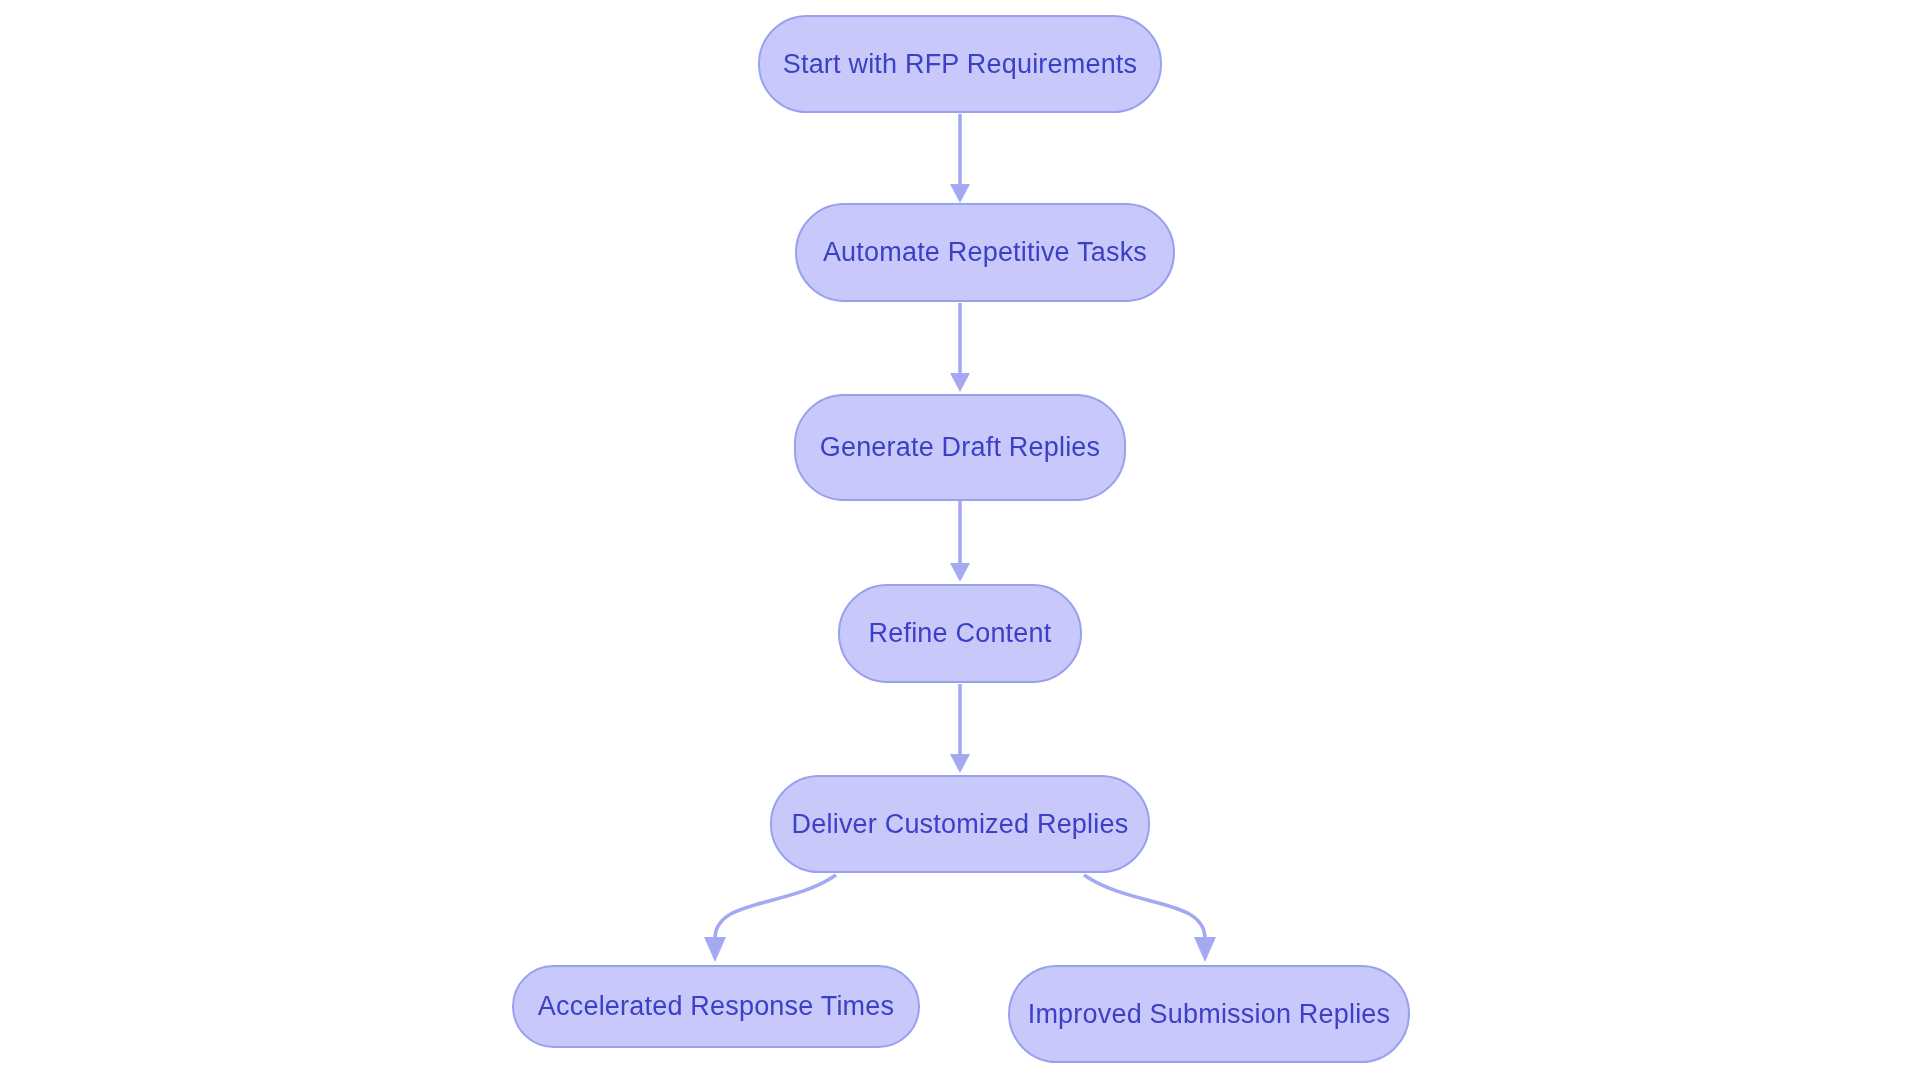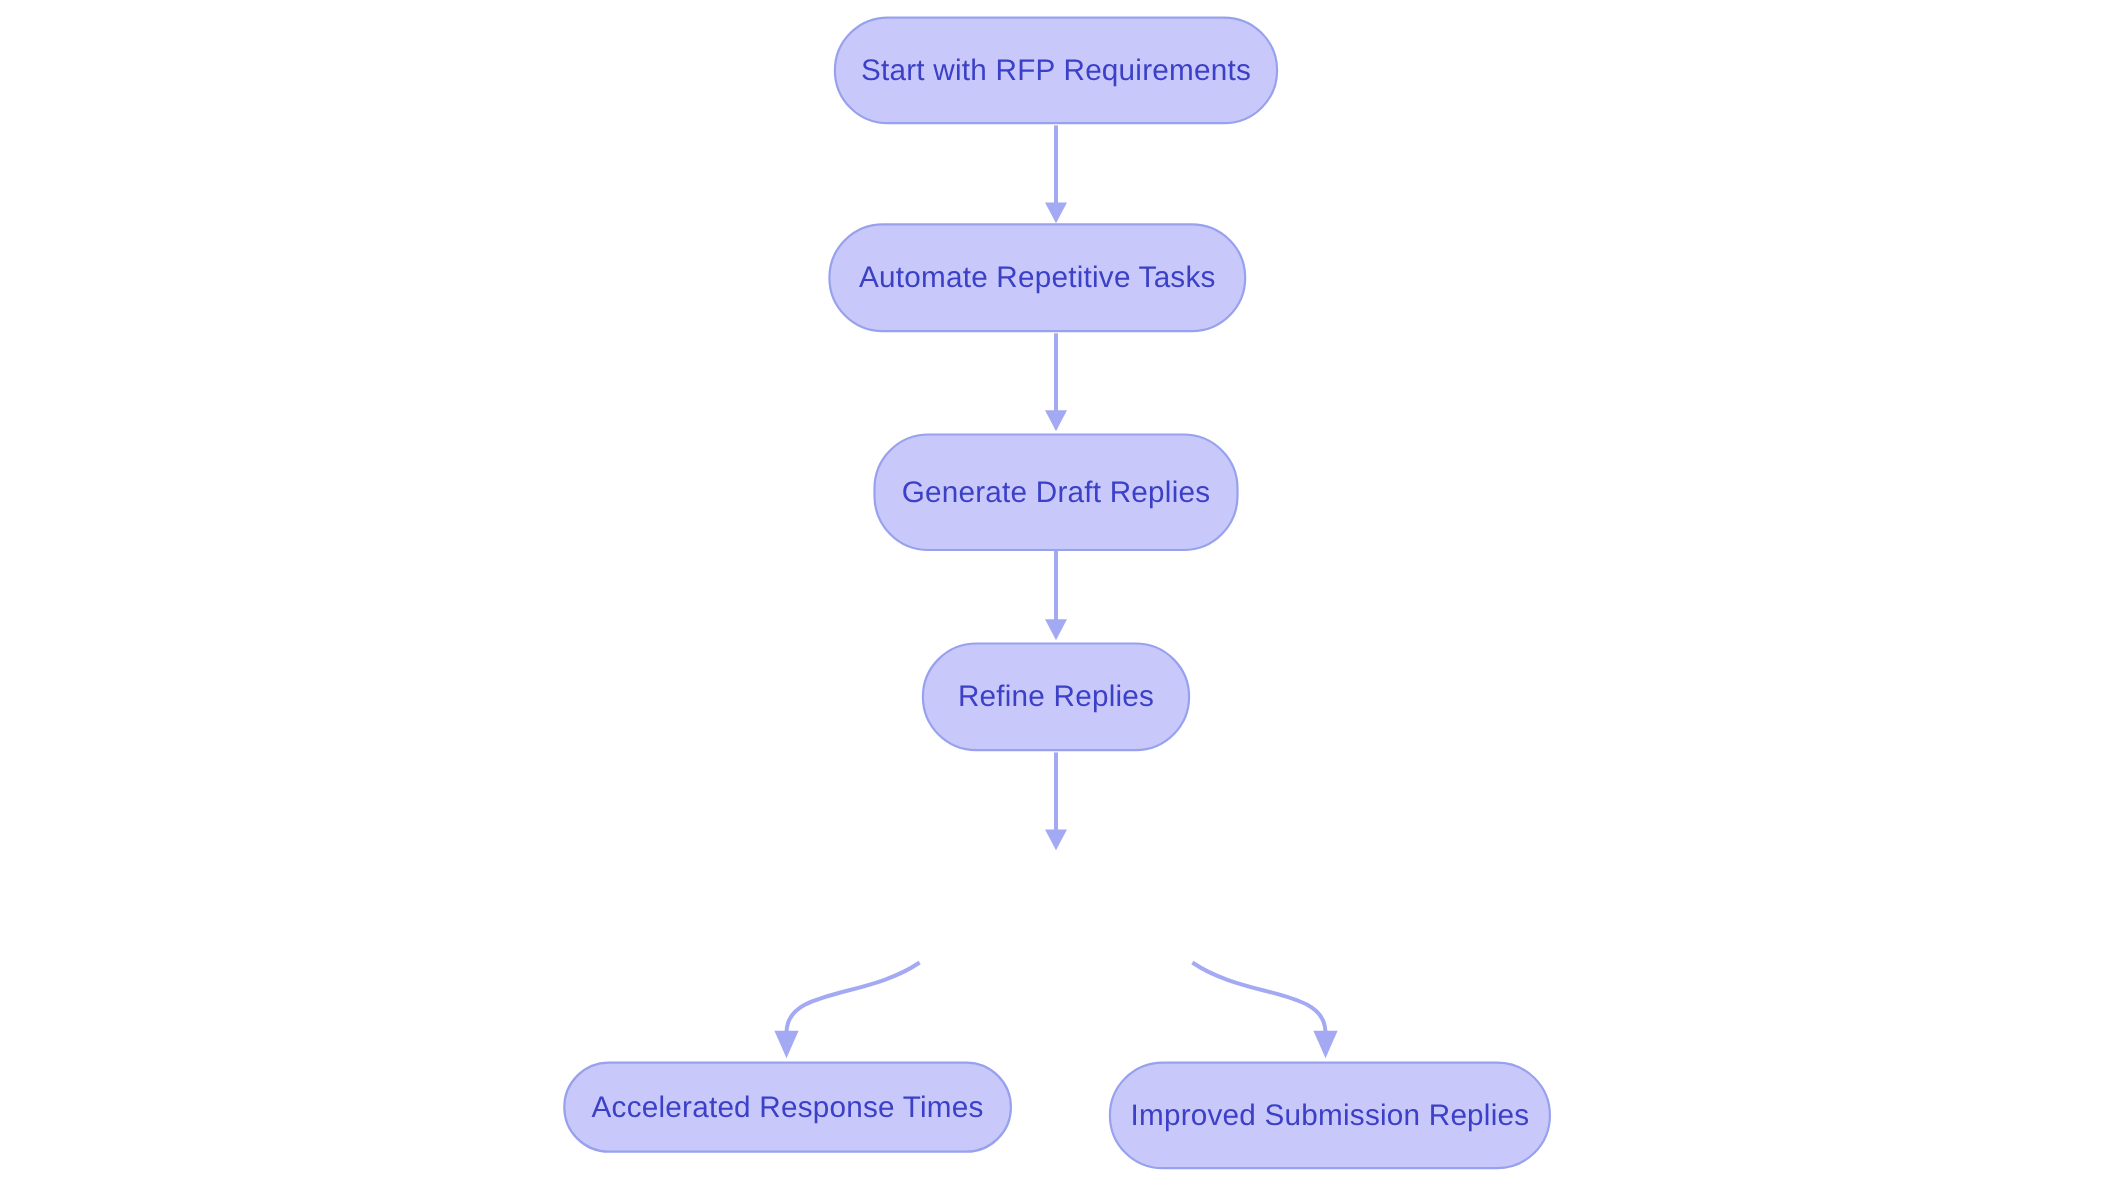--- a/index.html
+++ b/index.html
@@ -42,21 +42,21 @@
     align-items: center;
     justify-content: center;
     text-align: center;
     font-size: 27px;
     letter-spacing: 0.2px;
     color: var(--node-text, #3c40c6);
     white-space: nowrap;
   }
   
   #node-start       { left: 758px;  top: 15px;  width: 404px; height: 98px; text-align: right; }
-  #node-automate    { left: 753px;  top: 203px; width: 380px; height: 99px; }
+  #node-automate    { left: 795px;  top: 203px; width: 380px; height: 99px; }
   #node-generate    { left: 794px;  top: 394px; width: 332px; height: 107px; }
   #node-refine      { left: 838px;  top: 584px; width: 244px; height: 99px; }
   #node-deliver     { left: 770px;  top: 775px; width: 380px; height: 98px; }
   #node-accelerated { left: 512px;  top: 965px; width: 408px; height: 83px; }
   #node-improved    { left: 1008px; top: 965px; width: 402px; height: 98px; }
 </style>
 </head>
 <body>
 
 <div id="canvas">
@@ -100,23 +100,26 @@
 
   <div class="node" id="node-automate">
     <span>Automate Repetitive Tasks</span>
   </div>
 
   <div class="node" id="node-generate">
     <span>Generate Draft Replies</span>
   </div>
 
   <div class="node" id="node-refine">
-    <span>Refine Replies</span>
+    <span>Refine Content</span>
   </div>
 
+  <div class="node" id="node-deliver">
+    <span>Deliver Customized Replies</span>
+  </div>
 
   <div class="node" id="node-accelerated">
     <span>Accelerated Response Times</span>
   </div>
 
   <div class="node" id="node-improved">
     <span>Improved Submission Replies</span>
   </div>
 
 </div>

